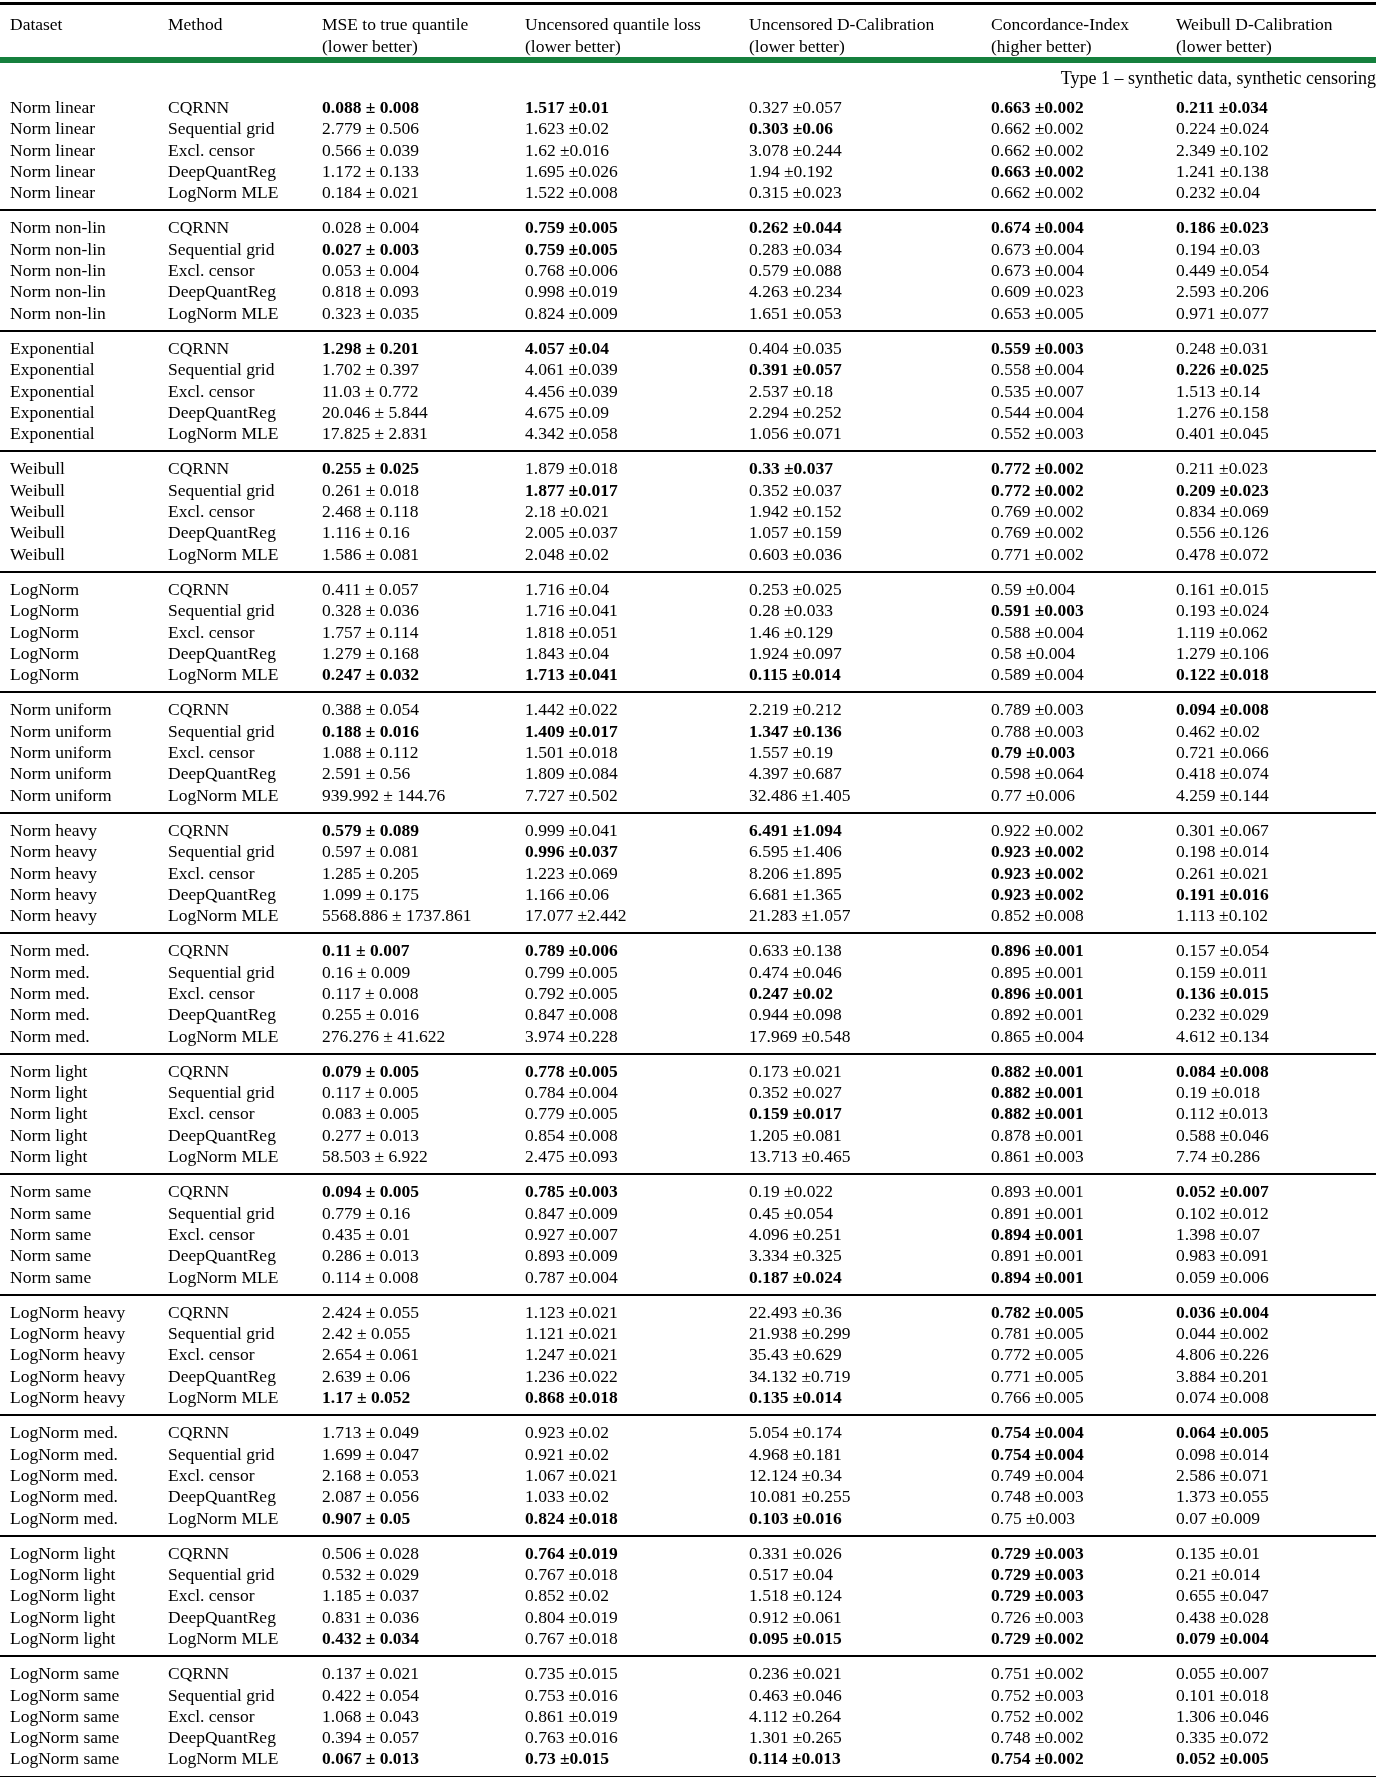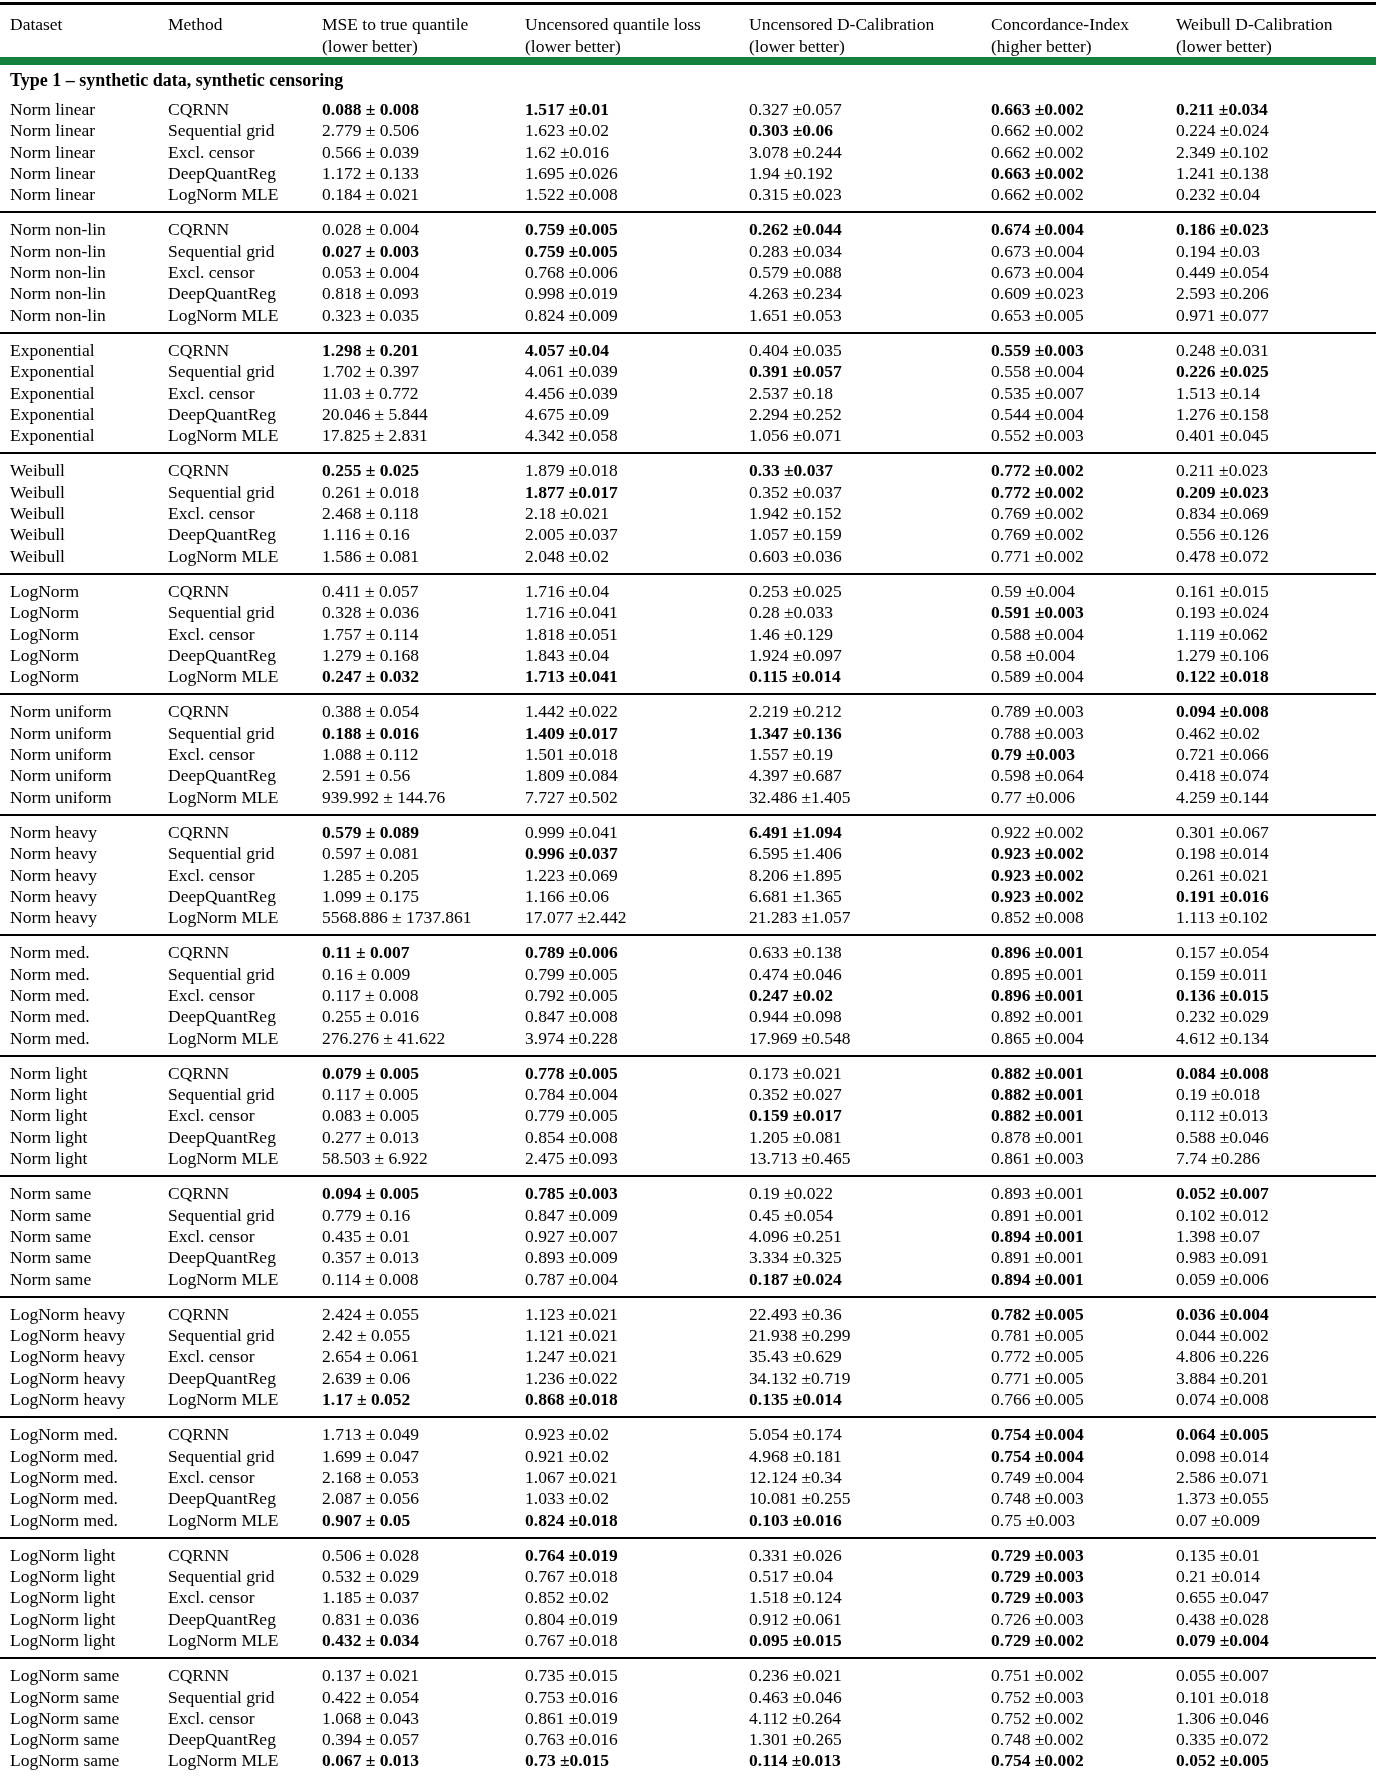--- a/index.html
+++ b/index.html
@@ -22,27 +22,27 @@
     text-align: left;
     vertical-align: top;
     padding: 0;
     font-size: 17.5px;
     font-weight: 400;
     white-space: nowrap;
     overflow: hidden;
   }
   th:first-child, td:first-child { padding-left: 10px; }
   thead th {
-    border-bottom: 8px solid #15803d;
+    border-bottom: 6px solid #15803d;
     padding-top: 8px;
     line-height: 22px;
   }
   .section-row td {
-    text-align: left;
-    font-weight: 700;
+    text-align: right;
+    font-weight: 400;
     font-size: 18px;
     line-height: 25px;
     padding-top: 3px;
   }
   tbody.group td { line-height: 21.3px; }
   tbody.group { border-top: 2px solid #000; }
   tbody.group.no-rule { border-top: none; }
   tbody.group tr:first-child td { padding-top: 6px; }
   tbody.group tr:last-child td { padding-bottom: 6px; }
   .bold { font-weight: 700; }
@@ -543,21 +543,21 @@
           <td>Excl. censor</td>
           <td><span>0.435 ± 0.01</span></td>
           <td><span>0.927 ±0.007</span></td>
           <td><span>4.096 ±0.251</span></td>
           <td><span class="bold">0.894 ±0.001</span></td>
           <td><span>1.398 ±0.07</span></td>
         </tr>
         <tr>
           <td>Norm same</td>
           <td>DeepQuantReg</td>
-          <td><span>0.357 ± 0.013</span></td>
+          <td><span>0.286 ± 0.013</span></td>
           <td><span>0.893 ±0.009</span></td>
           <td><span>3.334 ±0.325</span></td>
           <td><span>0.891 ±0.001</span></td>
           <td><span>0.983 ±0.091</span></td>
         </tr>
         <tr>
           <td>Norm same</td>
           <td>LogNorm MLE</td>
           <td><span>0.114 ± 0.008</span></td>
           <td><span>0.787 ±0.004</span></td>

